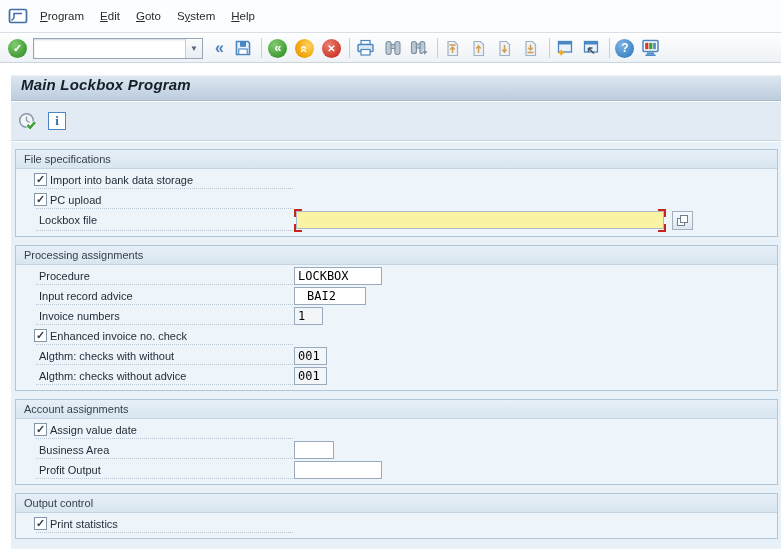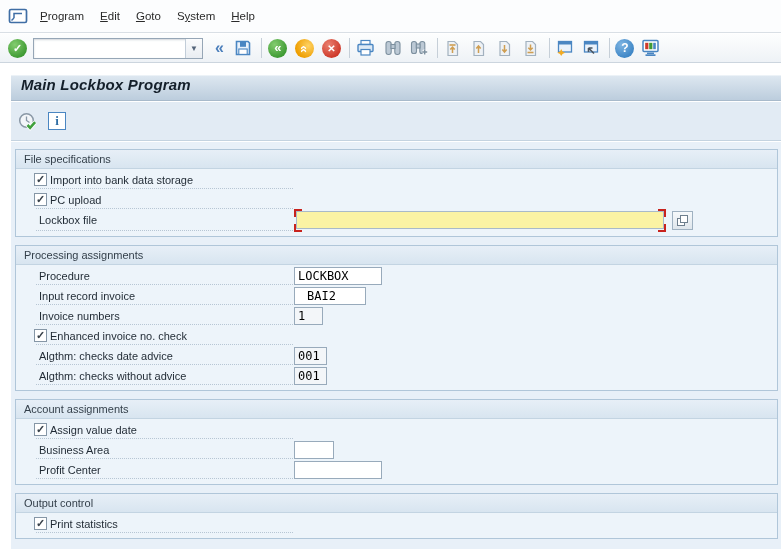--- a/index.html
+++ b/index.html
@@ -250,33 +250,33 @@
   </div>
 
   <div class="groupbox">
     <div class="gb-title">Processing assignments</div>
     <div class="gb-body">
       <div class="gb-row">
         <span class="lbl">Procedure</span>
         <input class="sapinput at278" style="width: 88px;" value="LOCKBOX">
       </div>
       <div class="gb-row">
-        <span class="lbl">Input record invoice</span>
+        <span class="lbl">Input record advice</span>
         <input class="sapinput at278" style="width: 72px; padding-left: 12px;" value="BAI2">
       </div>
       <div class="gb-row">
         <span class="lbl">Invoice numbers</span>
         <input class="sapinput dim at278" style="width: 29px;" value="1">
       </div>
       <div class="gb-row">
         <span class="cb checked"></span>
         <span class="cblbl">Enhanced invoice no. check</span>
       </div>
       <div class="gb-row">
-        <span class="lbl">Algthm: checks date advice</span>
+        <span class="lbl">Algthm: checks with without</span>
         <input class="sapinput dim at278" style="width: 33px;" value="001">
       </div>
       <div class="gb-row">
         <span class="lbl">Algthm: checks without advice</span>
         <input class="sapinput dim at278" style="width: 33px;" value="001">
       </div>
     </div>
   </div>
 
   <div class="groupbox">
@@ -284,21 +284,21 @@
     <div class="gb-body">
       <div class="gb-row">
         <span class="cb checked"></span>
         <span class="cblbl">Assign value date</span>
       </div>
       <div class="gb-row">
         <span class="lbl">Business Area</span>
         <input class="sapinput at278" style="width: 40px;" value="">
       </div>
       <div class="gb-row">
-        <span class="lbl">Profit Center</span>
+        <span class="lbl">Profit Output</span>
         <input class="sapinput at278" style="width: 88px;" value="">
       </div>
     </div>
   </div>
 
   <div class="groupbox" style="height:46px">
     <div class="gb-title">Output control</div>
     <div class="gb-body">
       <div class="gb-row">
         <span class="cb checked"></span>

